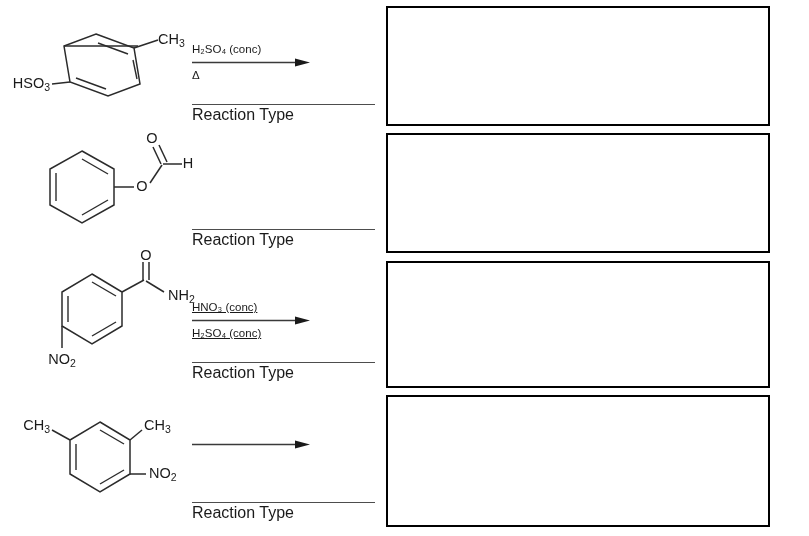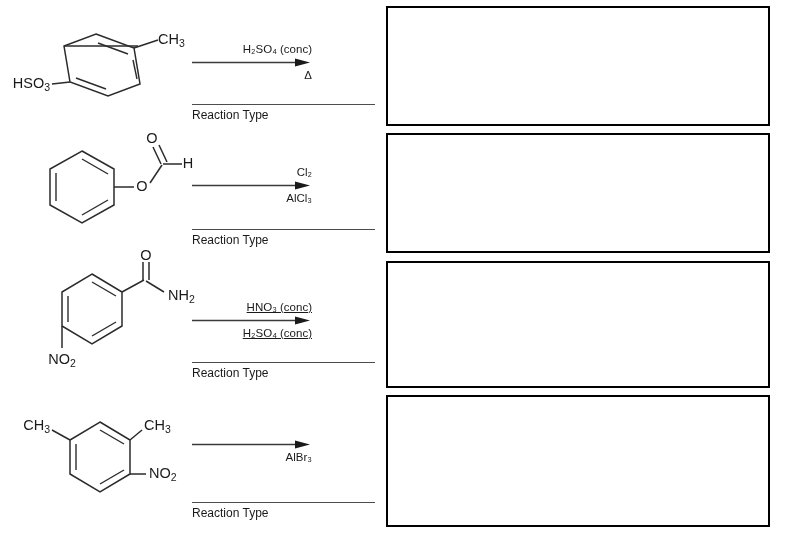--- a/index.html
+++ b/index.html
@@ -43,21 +43,21 @@
   .structure svg {
     display: block;
     overflow: visible;
   }
 
   
   .arrow-block {
     position: absolute;
     left: 192px;
     width: 120px;
-    text-align: right;
+    text-align: left;
   }
   .reagent-top, .reagent-bottom {
     font-size: 11.5px;
     line-height: 15px;
     white-space: nowrap;
     color: #1a1a1a;
   }
   .reagent-top { margin-bottom: 1px; }
   .reagent-bottom { margin-top: 1px; }
   .arrow {
@@ -71,21 +71,21 @@
     position: absolute;
     left: 192px;
     width: 183px;
   }
   .rxn-type .line {
     width: 183px;
     height: 0;
     border-top: 1.4px solid #4d4d4d;
   }
   .rxn-type .label {
-    font-size: 12px;
+    font-size: 16px;
     line-height: 16px;
     padding-top: 2px;
     color: #1a1a1a;
     white-space: nowrap;
   }
 
   
   .answer-box {
     position: absolute;
     left: 386px;
@@ -180,30 +180,20 @@
 
         <line class="bond" x1="131" y1="33" x2="123" y2="16"></line>
         <line class="bond" x1="137" y1="31" x2="129" y2="14"></line>
         <text class="atom-label" x="122" y="8" text-anchor="middle" dominant-baseline="middle">O</text>
 
         <line class="bond" x1="133" y1="33" x2="152" y2="33"></line>
         <text class="atom-label" x="158" y="33" text-anchor="middle" dominant-baseline="middle">H</text>
       </svg>
     </div>
 
-    <div class="arrow-block" style="top:34px;">
-      <div class="reagent-top">Cl₂</div>
-      <div class="arrow">
-        <svg width="120" height="9" viewBox="0 0 120 9">
-          <line x1="0" y1="4.5" x2="105" y2="4.5" stroke="#3a3a3a" stroke-width="1.6"></line>
-          <polygon points="103,0.4 118,4.5 103,8.6" fill="#1a1a1a"></polygon>
-        </svg>
-      </div>
-      <div class="reagent-bottom">AlCl₃</div>
-    </div>
 
     <div class="rxn-type" style="top:98px;">
       <div class="line"></div>
       <div class="label">Reaction Type</div>
     </div>
   </div>
 
   <div class="reaction-row row-3">
 
     <div class="structure">
@@ -266,21 +256,20 @@
       </svg>
     </div>
 
     <div class="arrow-block" style="top:50px;">
       <div class="arrow">
         <svg width="120" height="9" viewBox="0 0 120 9">
           <line x1="0" y1="4.5" x2="105" y2="4.5" stroke="#3a3a3a" stroke-width="1.6"></line>
           <polygon points="103,0.4 118,4.5 103,8.6" fill="#1a1a1a"></polygon>
         </svg>
       </div>
-      <div class="reagent-bottom">AlBr₃</div>
     </div>
 
     <div class="rxn-type" style="top:112px;">
       <div class="line"></div>
       <div class="label">Reaction Type</div>
     </div>
   </div>
 
   <div class="answer-box box-1"></div>
   <div class="answer-box box-2"></div>

